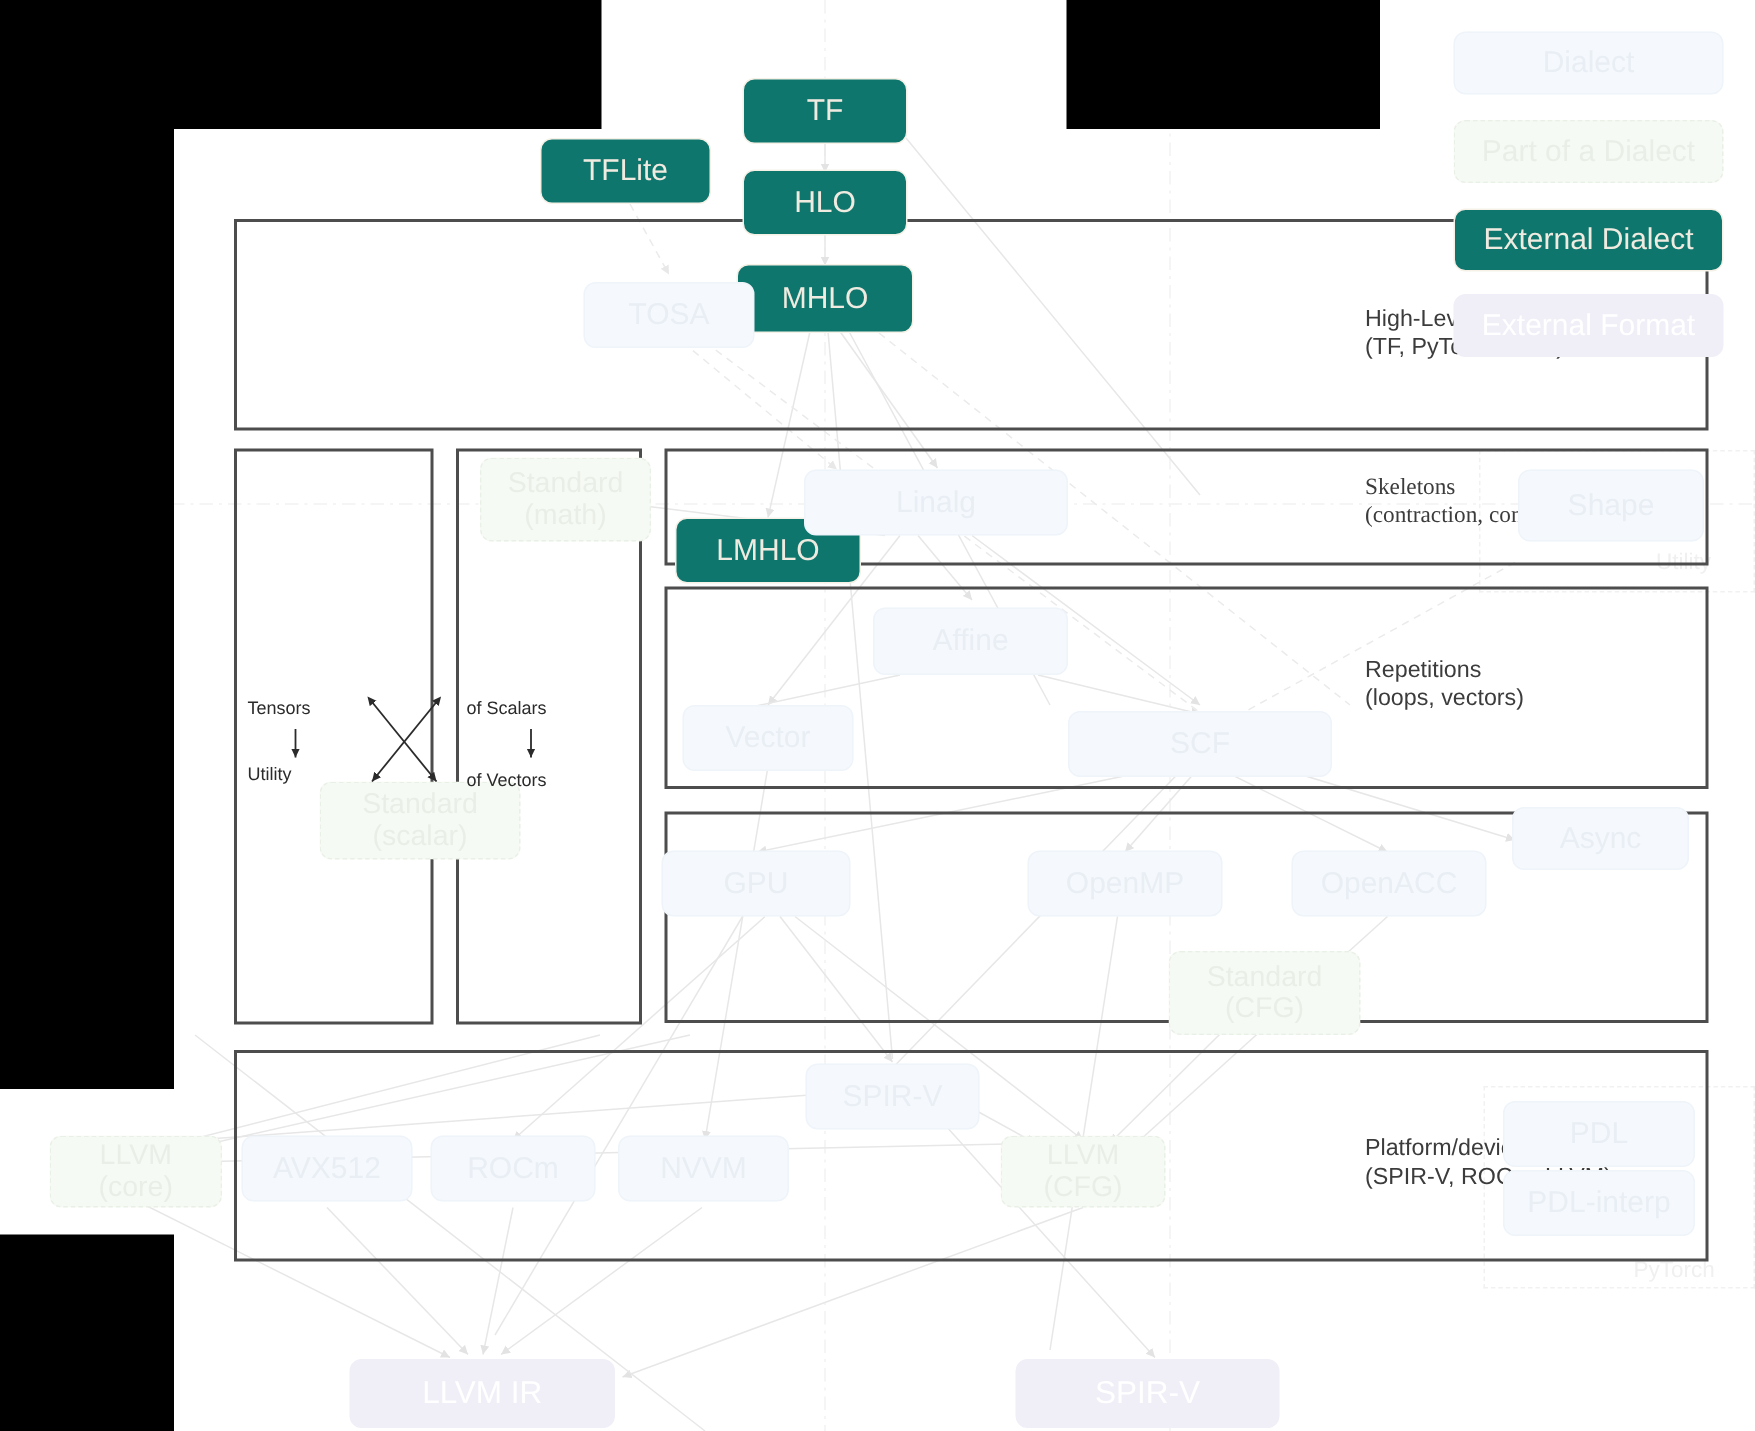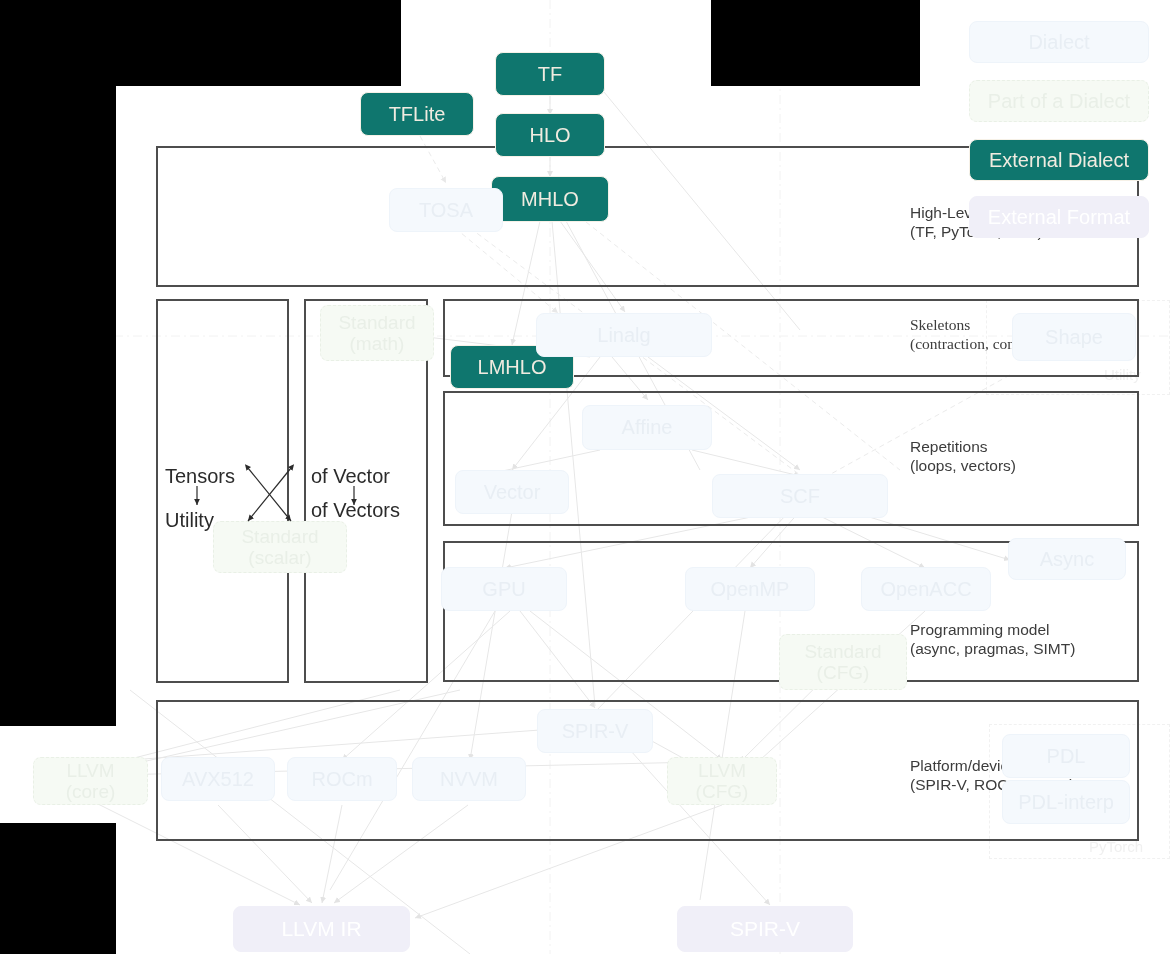--- a/index.html
+++ b/index.html
@@ -19,21 +19,21 @@
   
   .grp{position:absolute;box-sizing:border-box;border:2px solid #4d4d4d;background:transparent;}
   .grp-label{position:absolute;color:#3c3c3c;line-height:1.25;white-space:pre-line;
              font-size:15.5px;}
 
   
   .cluster{position:absolute;box-sizing:border-box;border:1px dashed #f1f1f1;background:transparent;}
   .cluster-label{position:absolute;color:#f0f0f0;font-size:15px;}
 
   
-  .anno{position:absolute;color:#2b2b2b;font-size:20px;white-space:nowrap;}
+  .anno{position:absolute;color:#2b2b2b;font-size:12px;white-space:nowrap;}
 
   
   .occl{position:absolute;background:#000000;}
 
   svg.edges{position:absolute;left:0;top:0;width:1170px;height:954px;overflow:visible;}
   .e{fill:none;stroke:#e7e7e7;stroke-width:1;}
   .e-dash{fill:none;stroke:#ebebeb;stroke-width:1;stroke-dasharray:5 4;}
   .ax{stroke:#2b2b2b;stroke-width:1.2;fill:none;}
   .guide{stroke:#f2f2f2;stroke-width:1;fill:none;stroke-dasharray:9 4 2 4;}
 </style>
@@ -135,22 +135,20 @@
 
   <div class="grp" style="left:443px;top:299px;width:696px;height:78px;"></div>
   <div class="grp-label" style="left:910px;top:315px;font-family:Liberation Serif, serif;">Skeletons
 (contraction, convolution)</div>
 
   <div class="grp" style="left:443px;top:391px;width:696px;height:135px;"></div>
   <div class="grp-label" style="left:910px;top:437px;">Repetitions
 (loops, vectors)</div>
 
   <div class="grp" style="left:443px;top:541px;width:696px;height:141px;"></div>
-  <div class="grp-label" style="left:910px;top:620px;">Programming model
-(async, pragmas, SIMT)</div>
 
   <div class="grp" style="left:156px;top:700px;width:983px;height:141px;"></div>
   <div class="grp-label" style="left:910px;top:756px;">Platform/device-specific
 (SPIR-V, ROCm, LLVM)</div>
 
   <div class="node n-external" style="left:495px;top:52px;width:110px;height:44px;font-size:20px;">TF</div>
 
   <div class="node n-external" style="left:360px;top:92px;width:114px;height:44px;font-size:20px;">TFLite</div>
 
   <div class="node n-external" style="left:495px;top:113px;width:110px;height:44px;font-size:20px;">HLO</div>
@@ -213,22 +211,22 @@
   <div class="node n-dialect" style="left:969px;top:21px;width:180px;height:42px;font-size:20px;">Dialect</div>
 
   <div class="node n-part" style="left:969px;top:80px;width:180px;height:42px;font-size:20px;">Part of a Dialect</div>
 
   <div class="node n-external" style="left:969px;top:139px;width:180px;height:42px;font-size:20px;">External Dialect</div>
 
   <div class="node n-format" style="left:969px;top:196px;width:180px;height:42px;font-size:20px;">External Format</div>
 
   <span class="anno" style="left:165px;top:465px;">Tensors</span>
   <span class="anno" style="left:165px;top:509px;">Utility</span>
-  <span class="anno" style="left:311px;top:465px;">of Vector</span>
-  <span class="anno" style="left:311px;top:499px;">of Vectors</span>
+  <span class="anno" style="left:311px;top:465px;">of Scalars</span>
+  <span class="anno" style="left:311px;top:513px;">of Vectors</span>
 
   <svg class="edges">
     <defs>
       <marker id="bk" markerWidth="6" markerHeight="6" refX="5" refY="3" orient="auto" markerUnits="strokeWidth">
         <path d="M0,0.6 L5,3 L0,5.4 z" fill="#2b2b2b"></path>
       </marker>
       <marker id="bkS" markerWidth="6" markerHeight="6" refX="1" refY="3" orient="auto-start-reverse" markerUnits="strokeWidth">
         <path d="M0,0.6 L5,3 L0,5.4 z" fill="#2b2b2b"></path>
       </marker>
     </defs>

